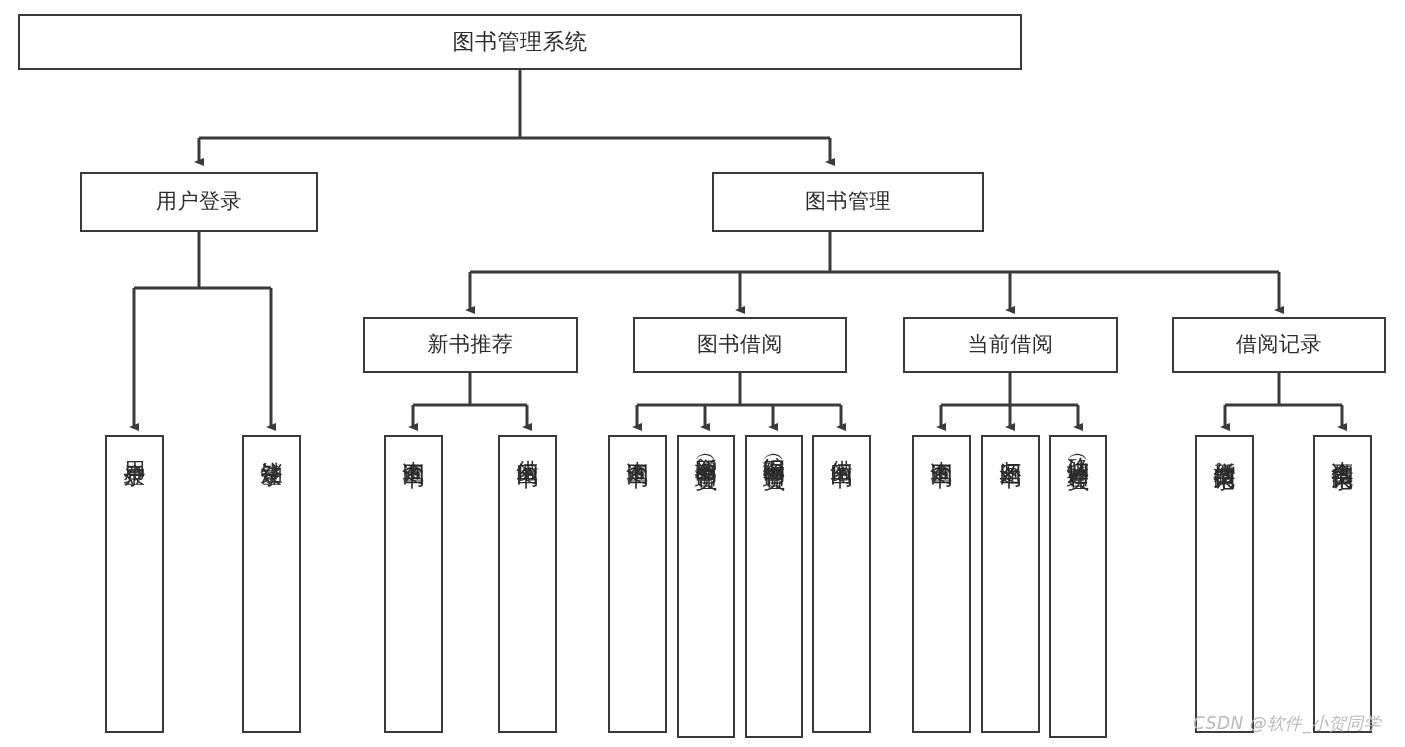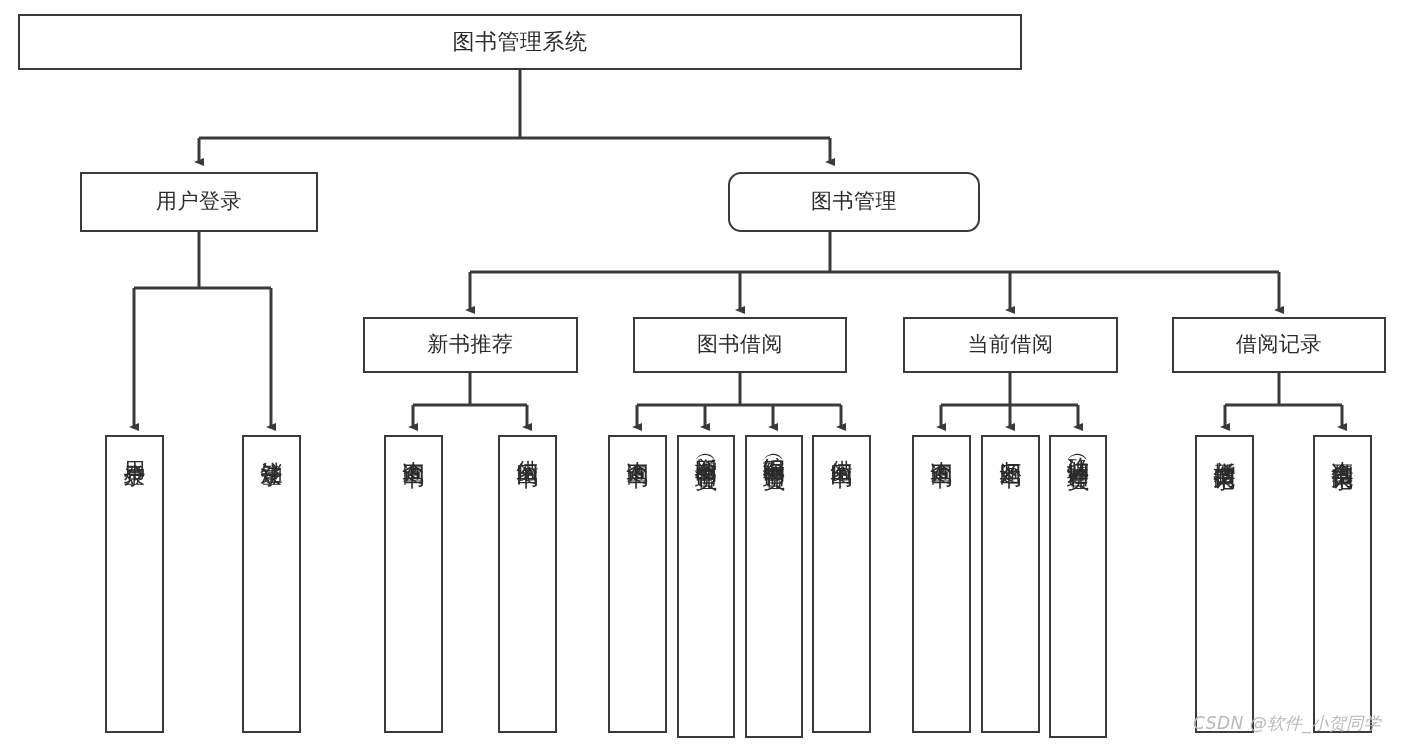--- a/index.html
+++ b/index.html
@@ -134,21 +134,21 @@
     </g>
   </svg>
 
   <div class="node h root" style="left:18px; top:14px; width:1004px; height:56px;">
     <span class="node-label">图书管理系统</span>
   </div>
 
   <div class="node h" style="left:80px; top:172px; width:238px; height:60px;">
     <span class="node-label">用户登录</span>
   </div>
-  <div class="node h" style="left:728px; top:172px; width:252px; height:60px;border-radius:13px;">
+  <div class="node h" style="left:712px; top:172px; width:272px; height:60px;">
     <span class="node-label">图书管理</span>
   </div>
 
   <div class="node h" style="left:363px; top:317px; width:215px; height:56px;">
     <span class="node-label">新书推荐</span>
   </div>
   <div class="node h" style="left:903px; top:317px; width:215px; height:56px;">
     <span class="node-label">当前借阅</span>
   </div>
   <div class="node h" style="left:633px; top:317px; width:214px; height:56px;">

